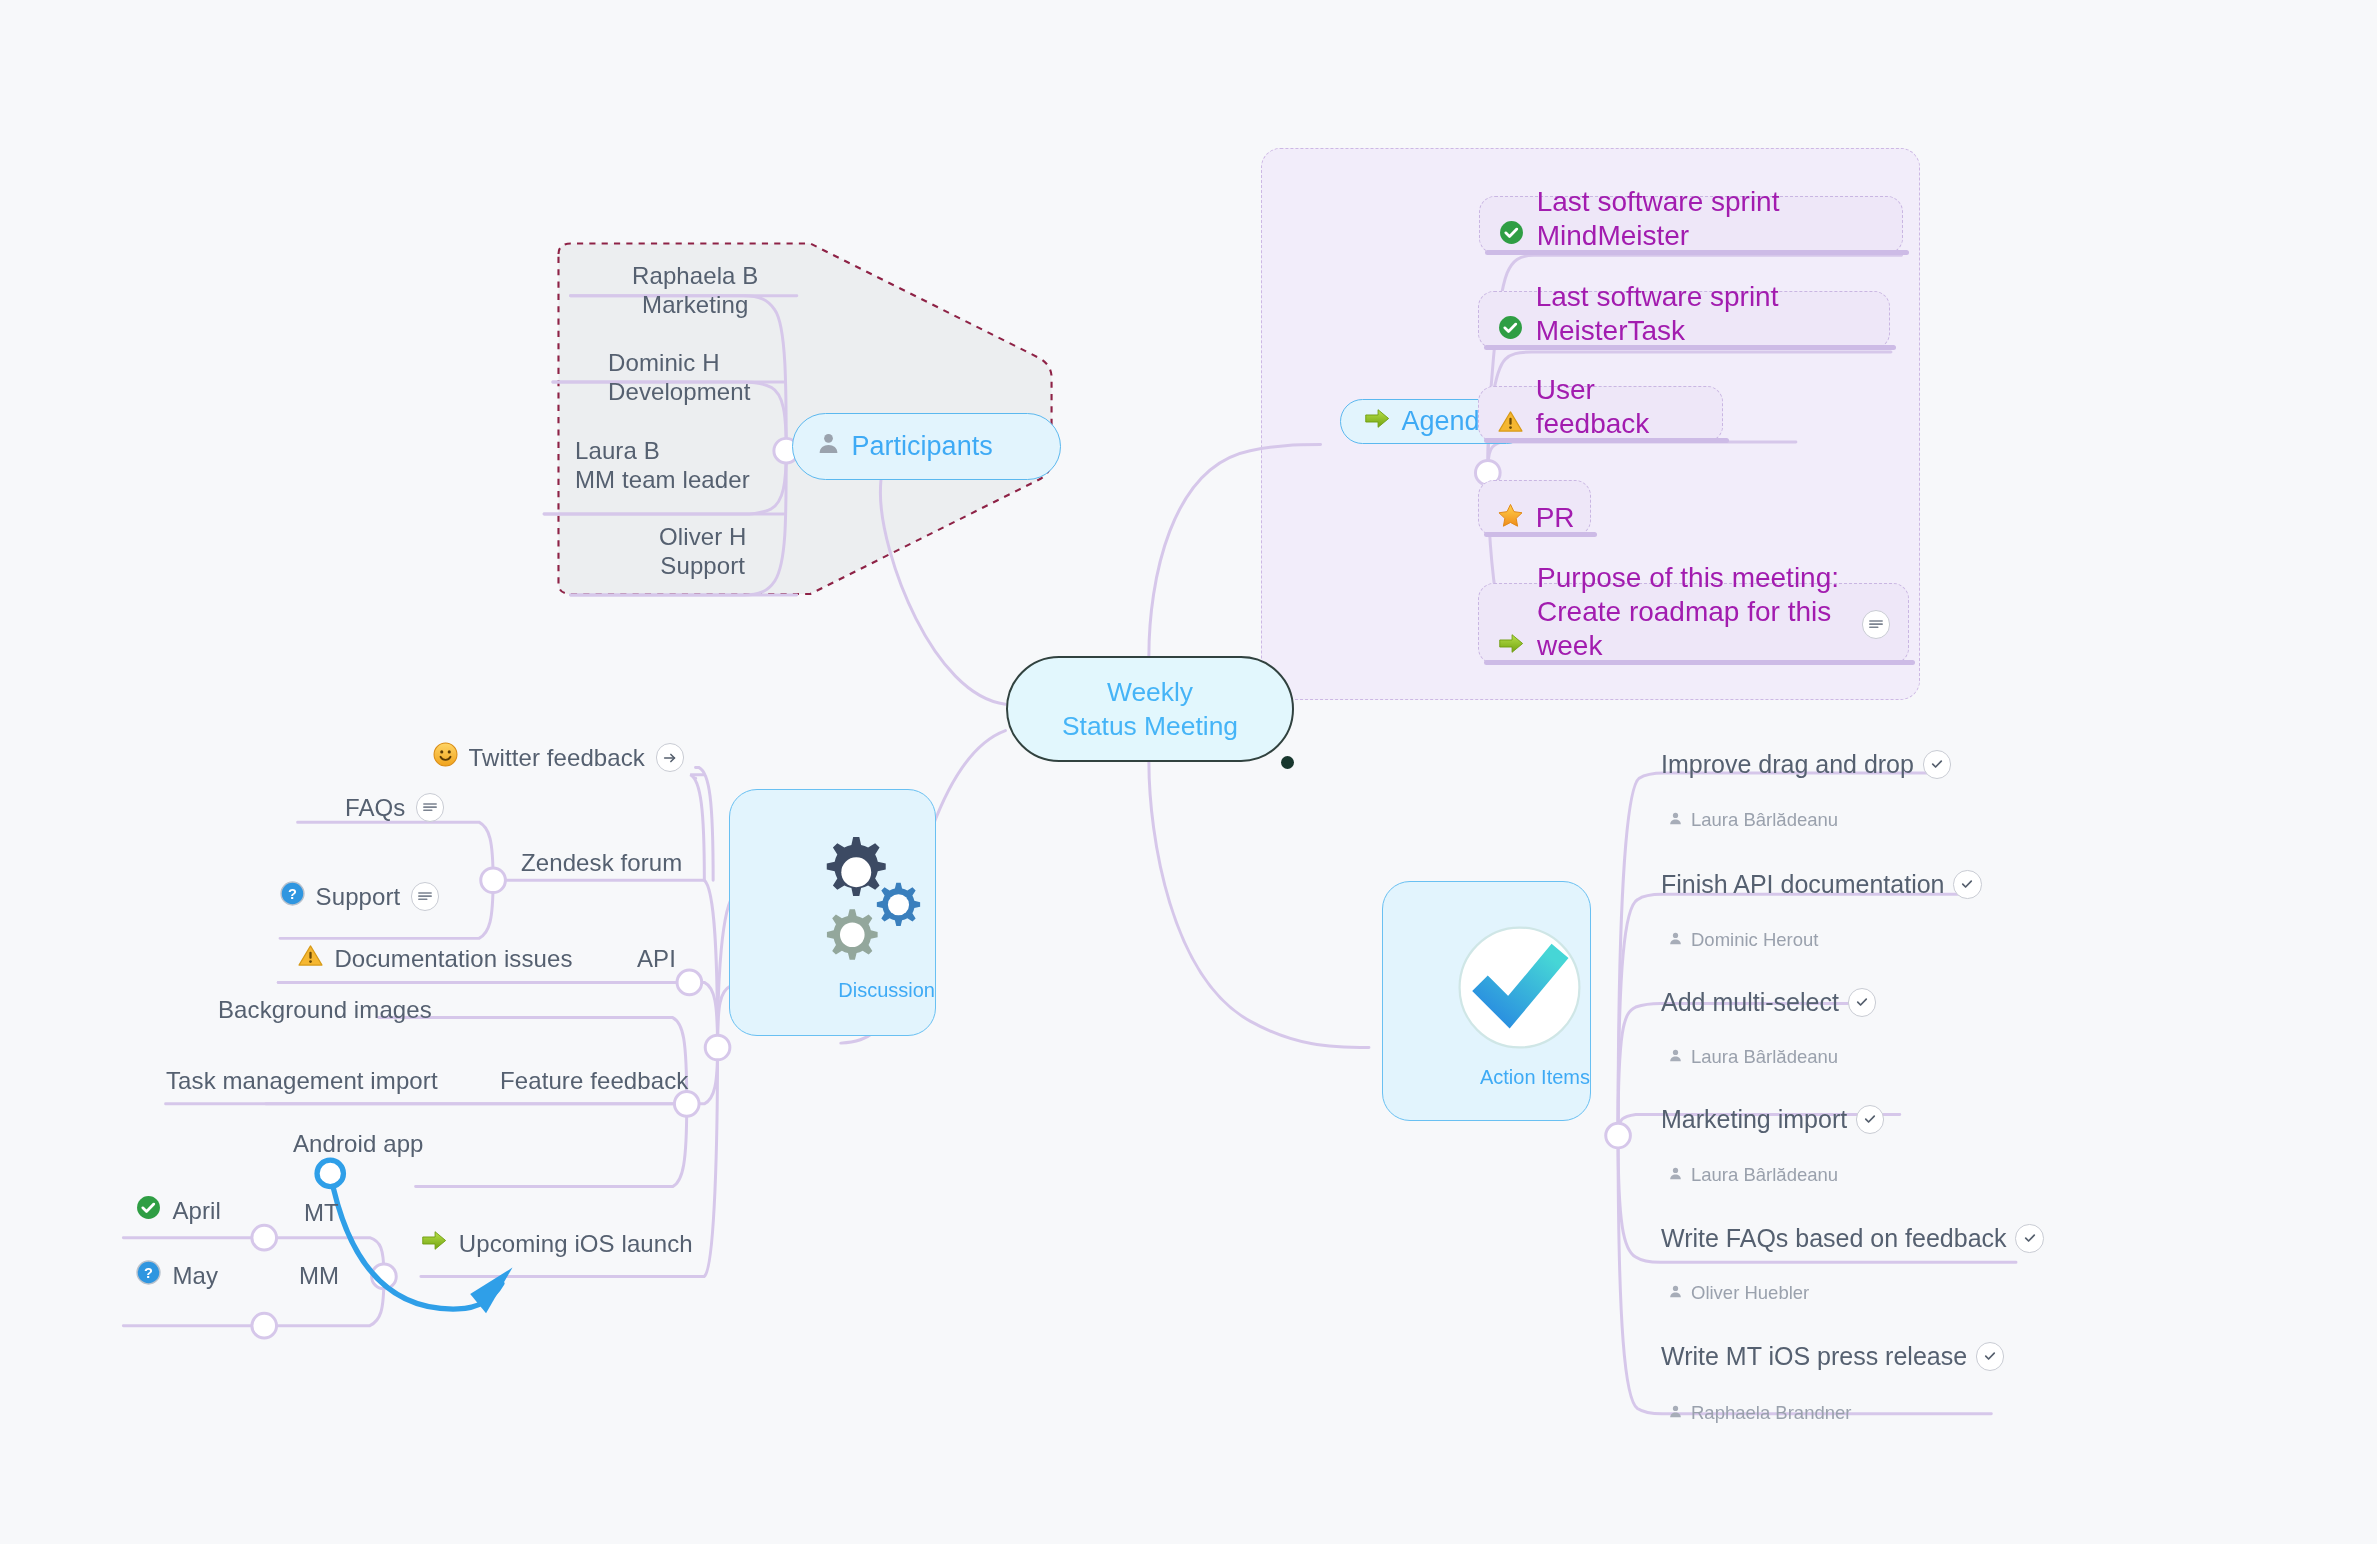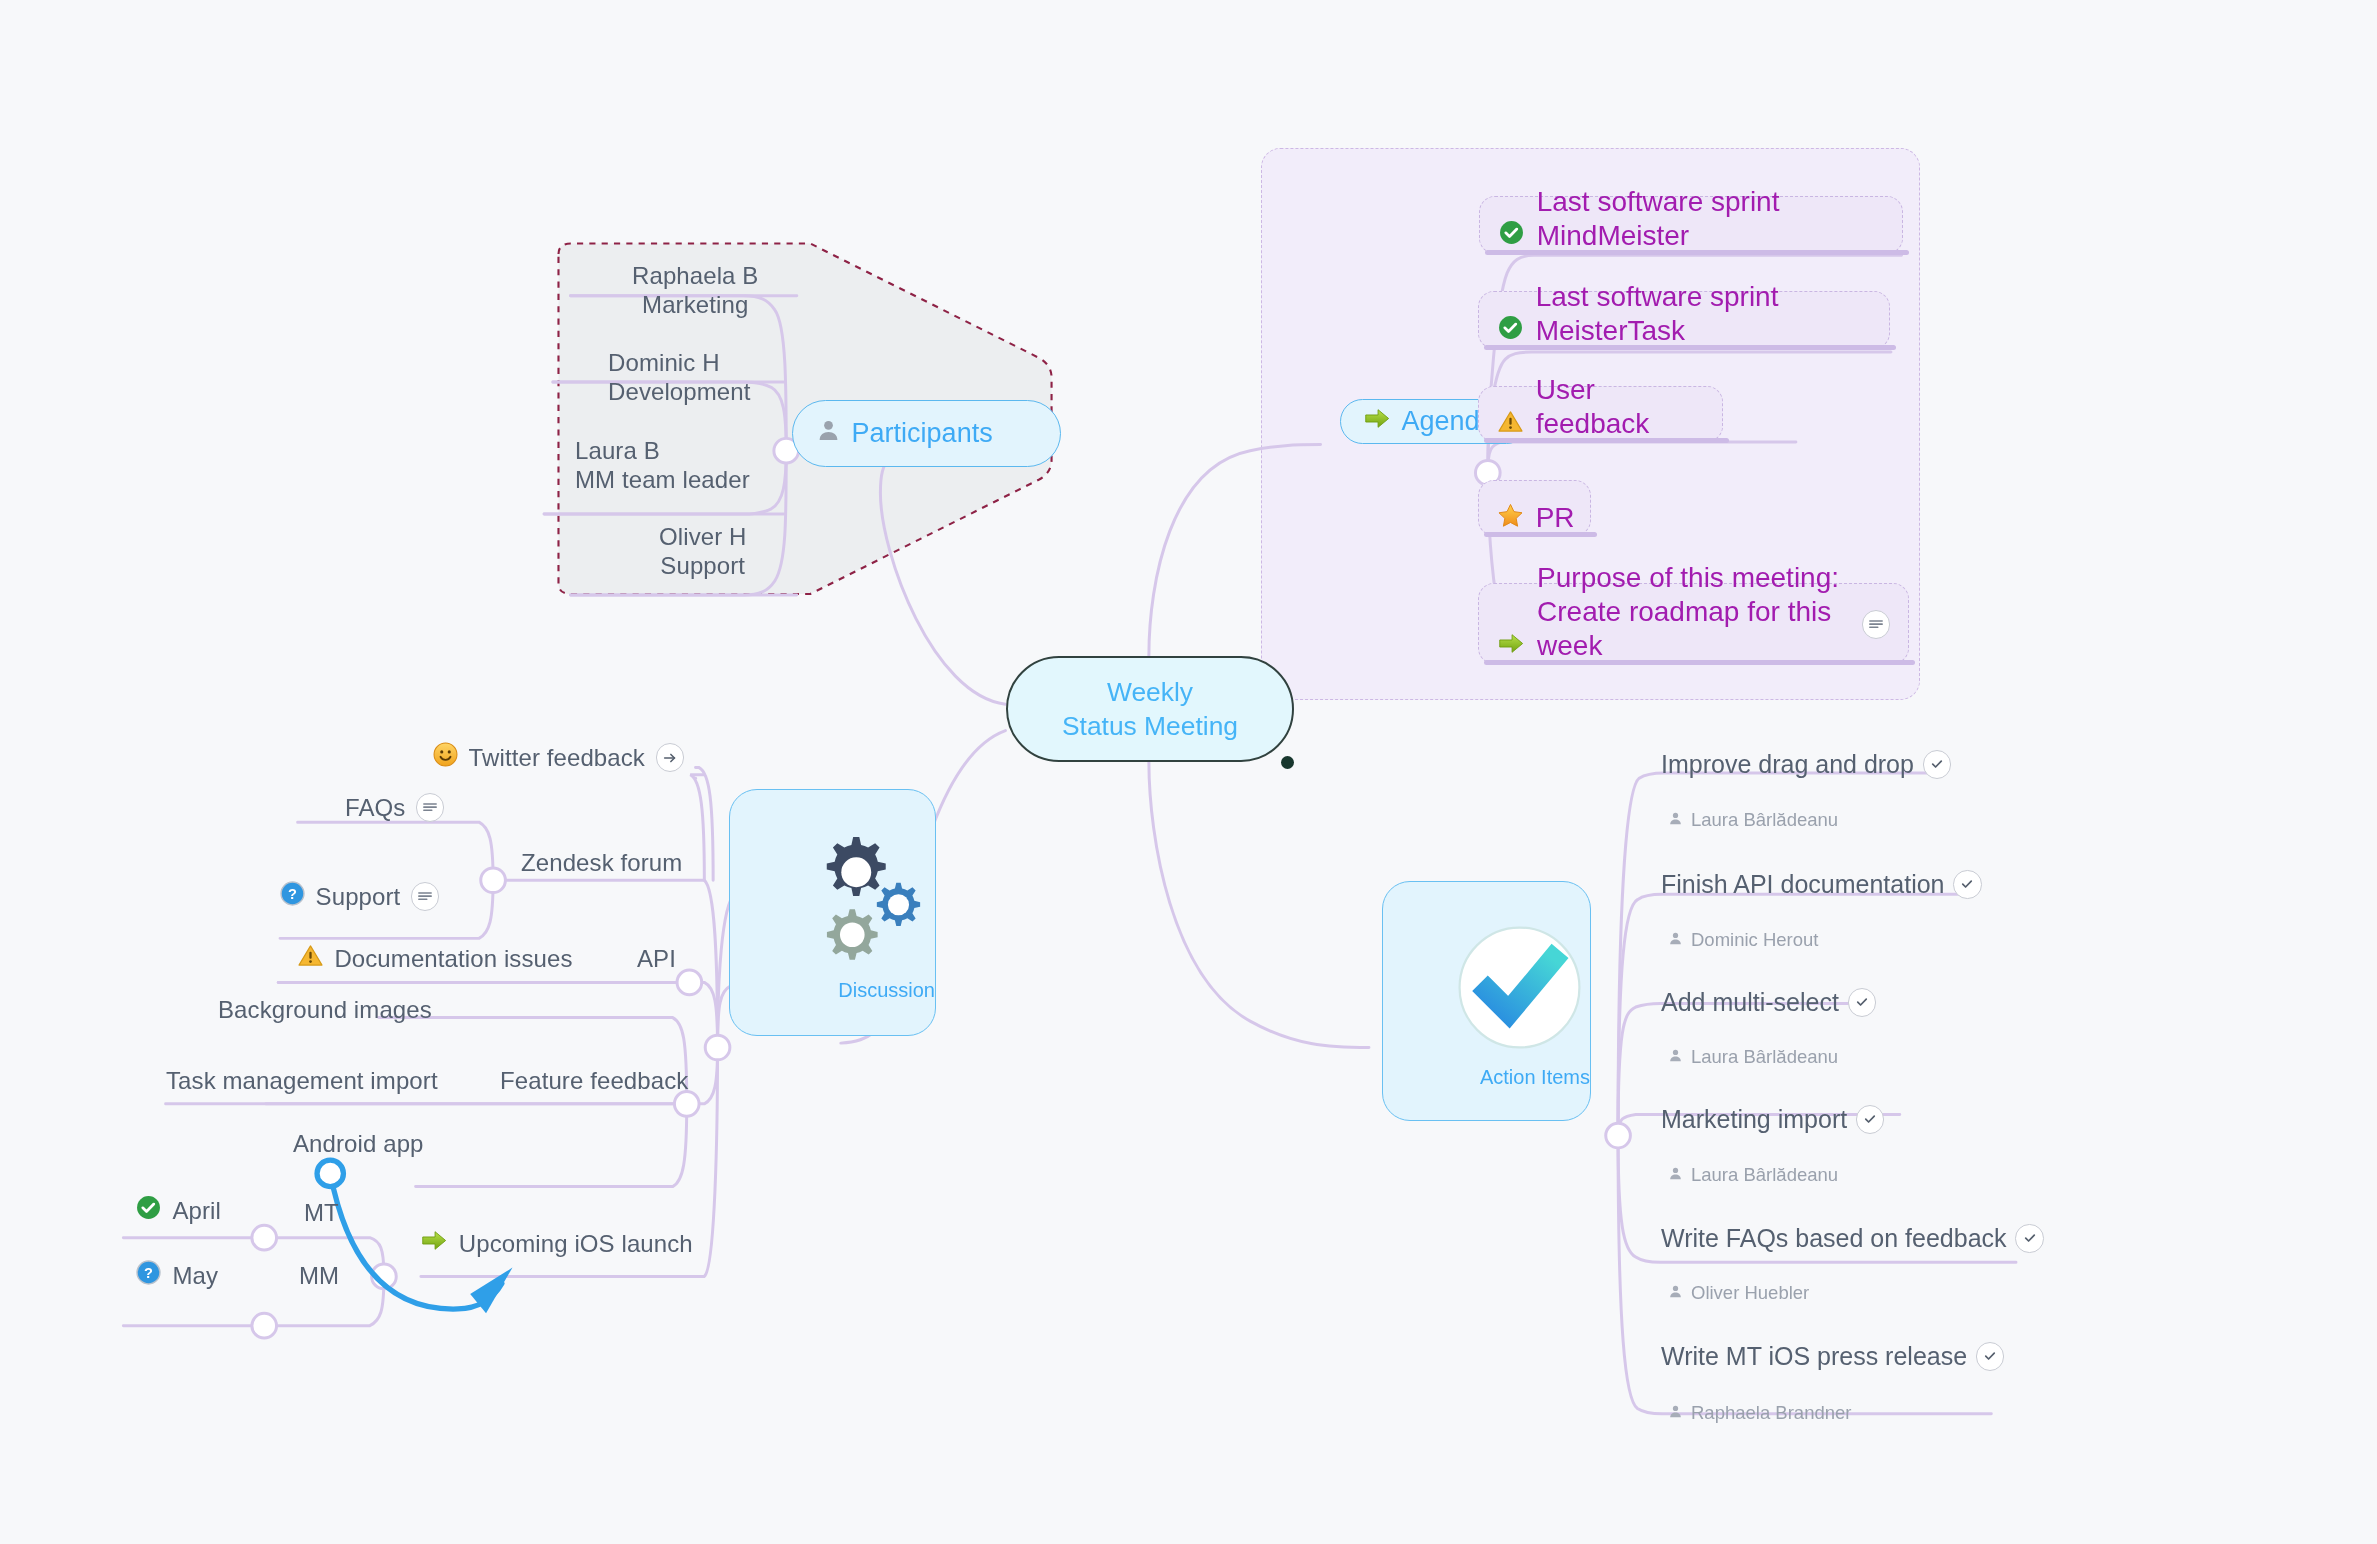--- a/index.html
+++ b/index.html
@@ -266,21 +266,21 @@
       <path d="M375 1333 C392 1420 432 1490 520 1487 C548 1486 562 1472 570 1458" fill="none" stroke="#2f9fe8" stroke-width="6" stroke-linecap="round"></path>
       <path d="M582 1440 L552 1492 L534 1470 Z" fill="#2f9fe8"></path>
       <circle cx="375" cy="1333" r="15" fill="#ffffff" stroke="#2f9fe8" stroke-width="6"></circle>
     </g>
   </svg>
 
   <div id="root-node">Weekly
 Status Meeting</div>
   <div id="root-handle"></div>
 
-  <div class="pill" style="left:792px; top:400px; width:269px; height:67px;">
+  <div class="pill" style="left:792px; top:413px; width:269px; height:67px;">
     <span class="ic">
       <svg width="25" height="25" viewBox="0 0 24 24">
           <circle cx="12" cy="7" r="4.2" fill="#9aa2ad"></circle>
           <path d="M3.5 21c0-4.7 3.8-7.6 8.5-7.6s8.5 2.9 8.5 7.6z" fill="#9aa2ad"></path>
         </svg>
     </span>
     <span>Participants</span>
   </div>
 
   <div class="tnode two" style="left:632px; top:262px; text-align:center;">Raphaela B

